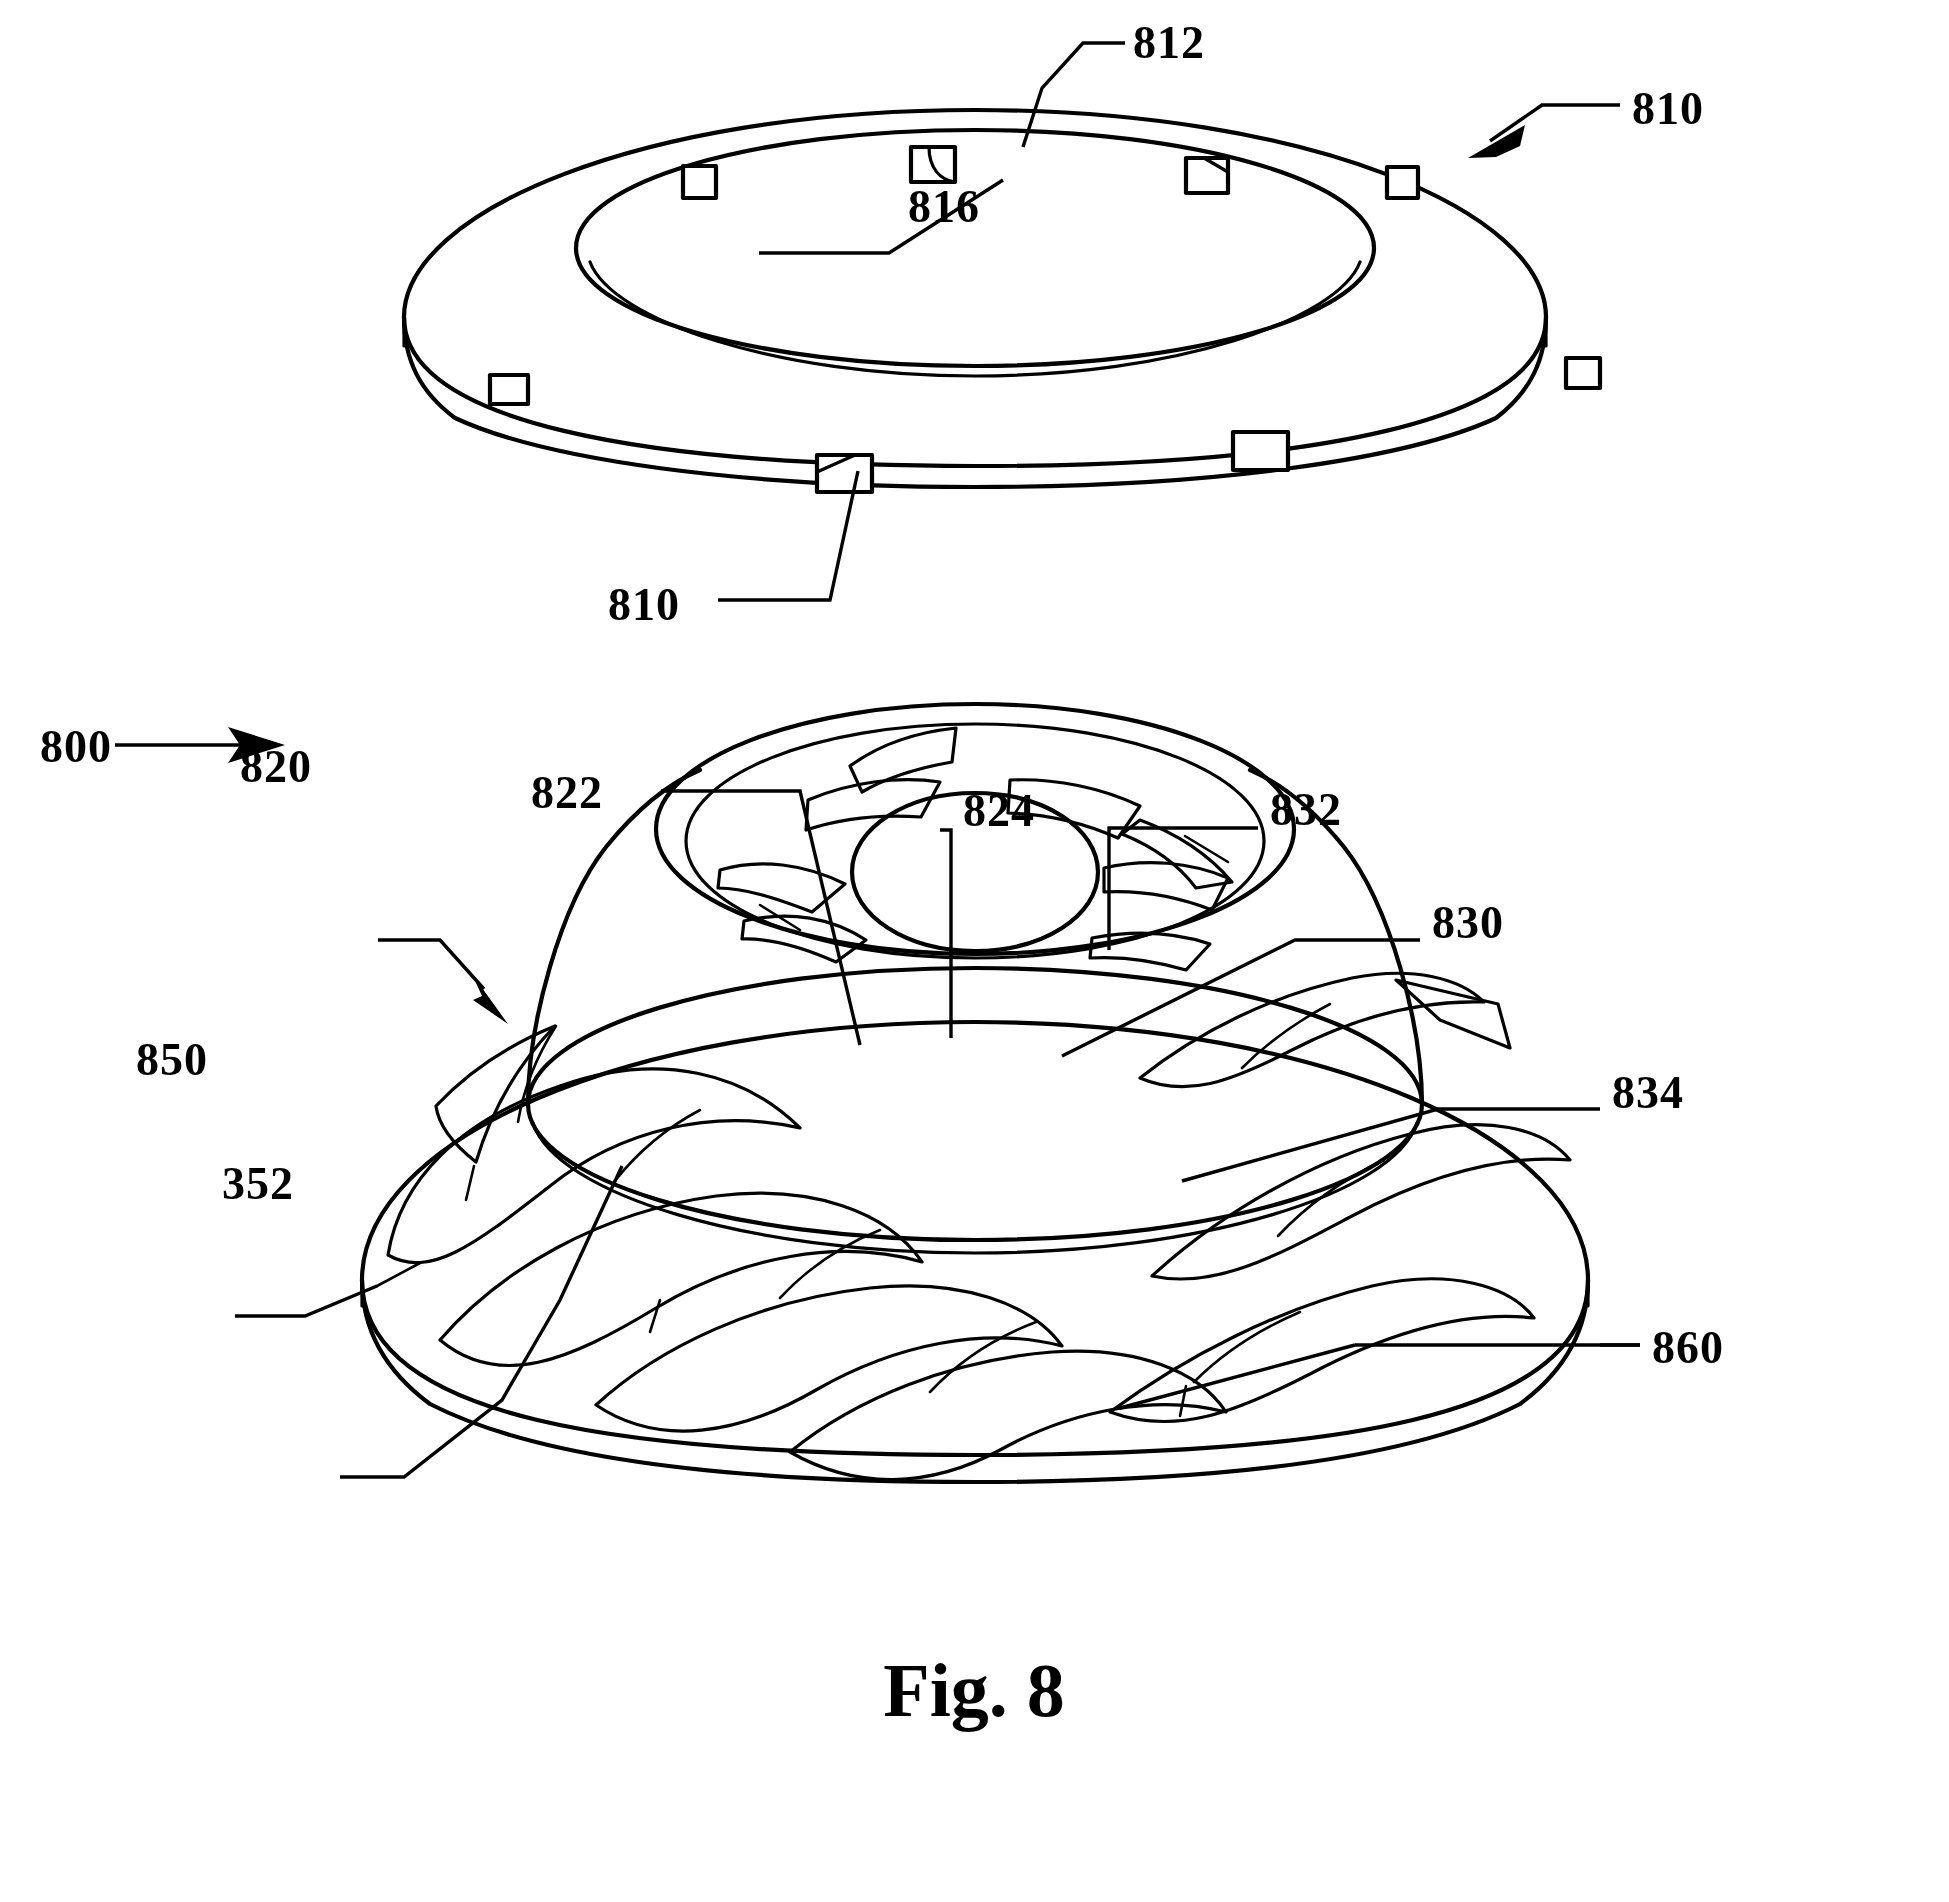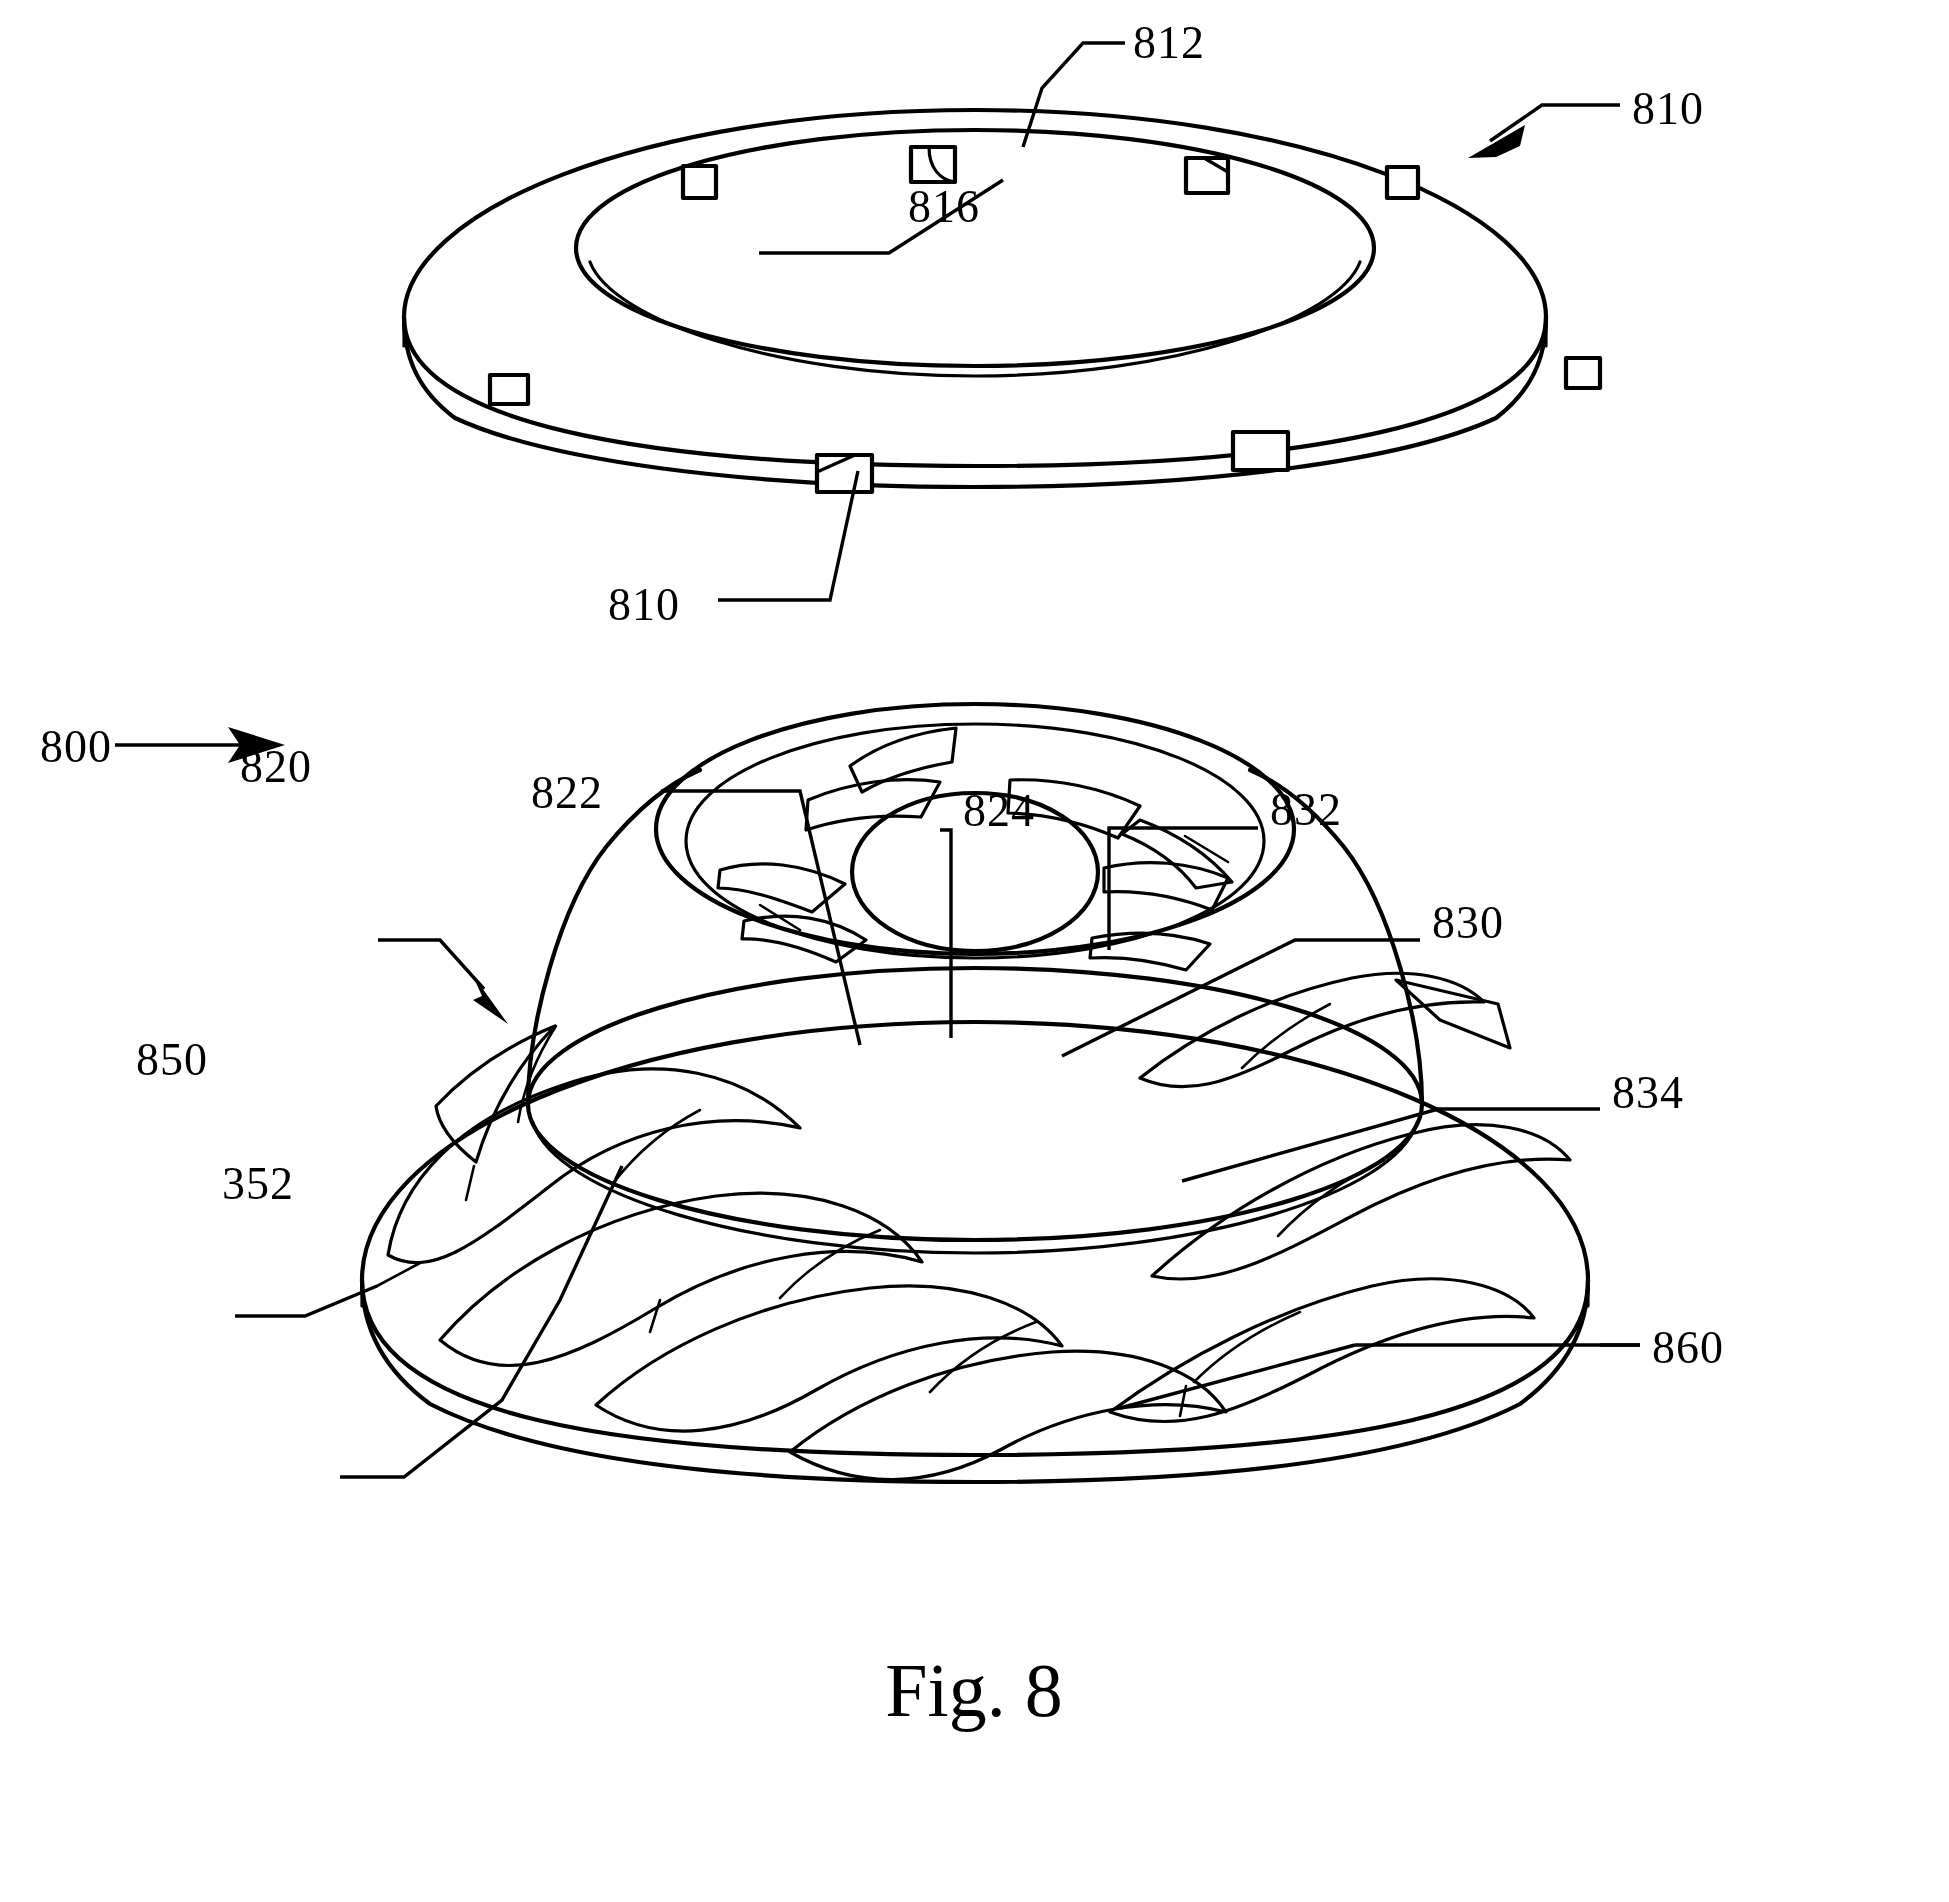--- a/index.html
+++ b/index.html
@@ -12,20 +12,21 @@
     height: 1902px;
     position: relative;
     font-family: "Liberation Serif", serif;
     overflow: hidden;
   }
   #figure-root {
     position: absolute;
     left: 0; top: 0;
     width: 1949px;
     height: 1902px;
+    font-weight: bold;
   }
   svg.fig {
     display: block;
     width: 1949px;
     height: 1902px;
   }
   .ln { fill: none; stroke: #000; stroke-width: 4.2; stroke-linecap: round; stroke-linejoin: round; }
   .ln-thin { fill: none; stroke: #000; stroke-width: 3.2; stroke-linecap: round; stroke-linejoin: round; }
   .ln-hair { fill: none; stroke: #000; stroke-width: 2.6; stroke-linecap: round; stroke-linejoin: round; }
   .leader { fill: none; stroke: #000; stroke-width: 3.4; stroke-linecap: butt; stroke-linejoin: miter; }

